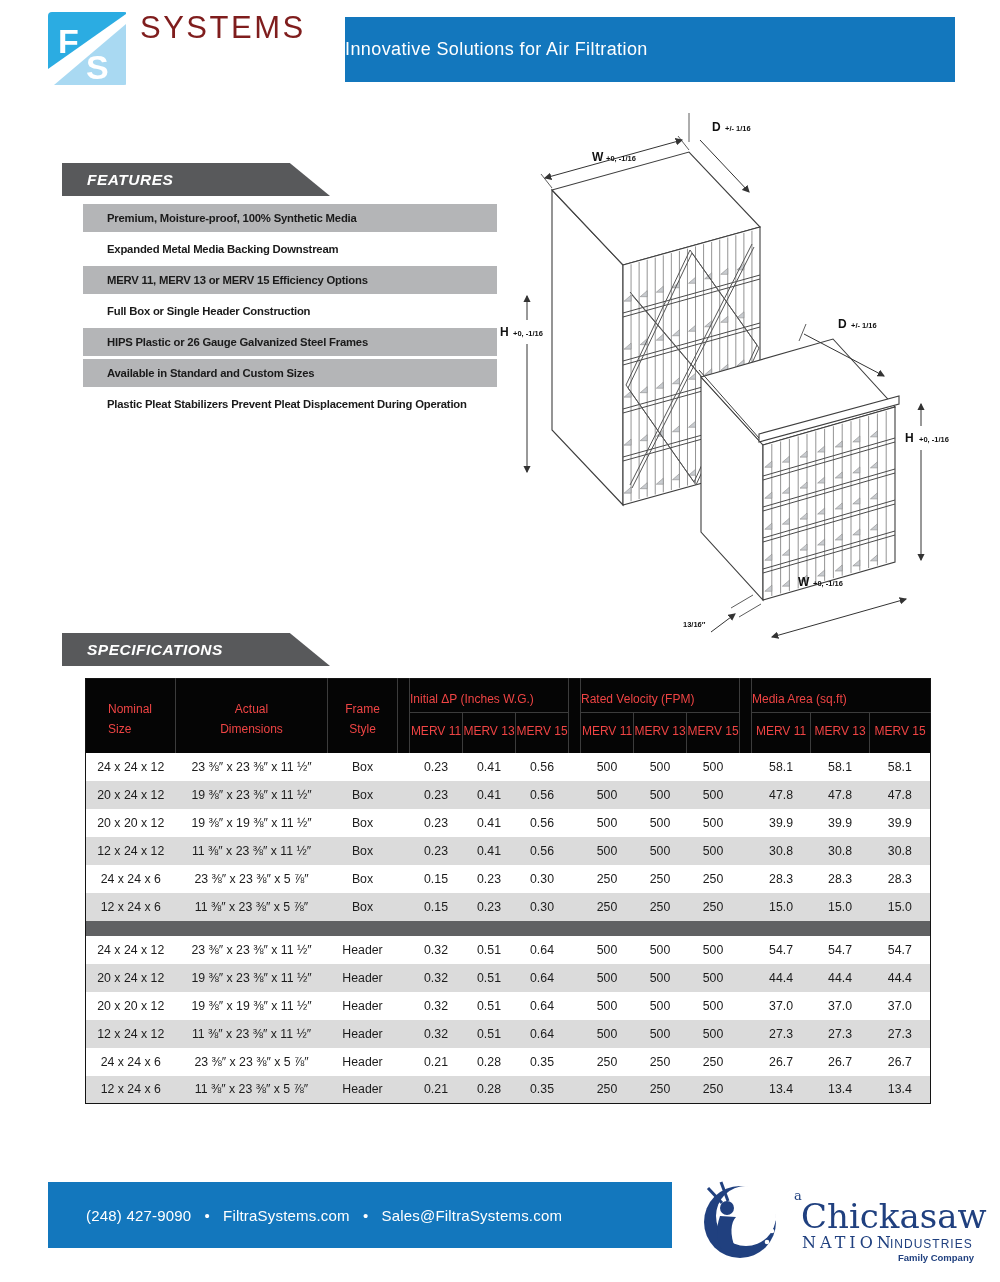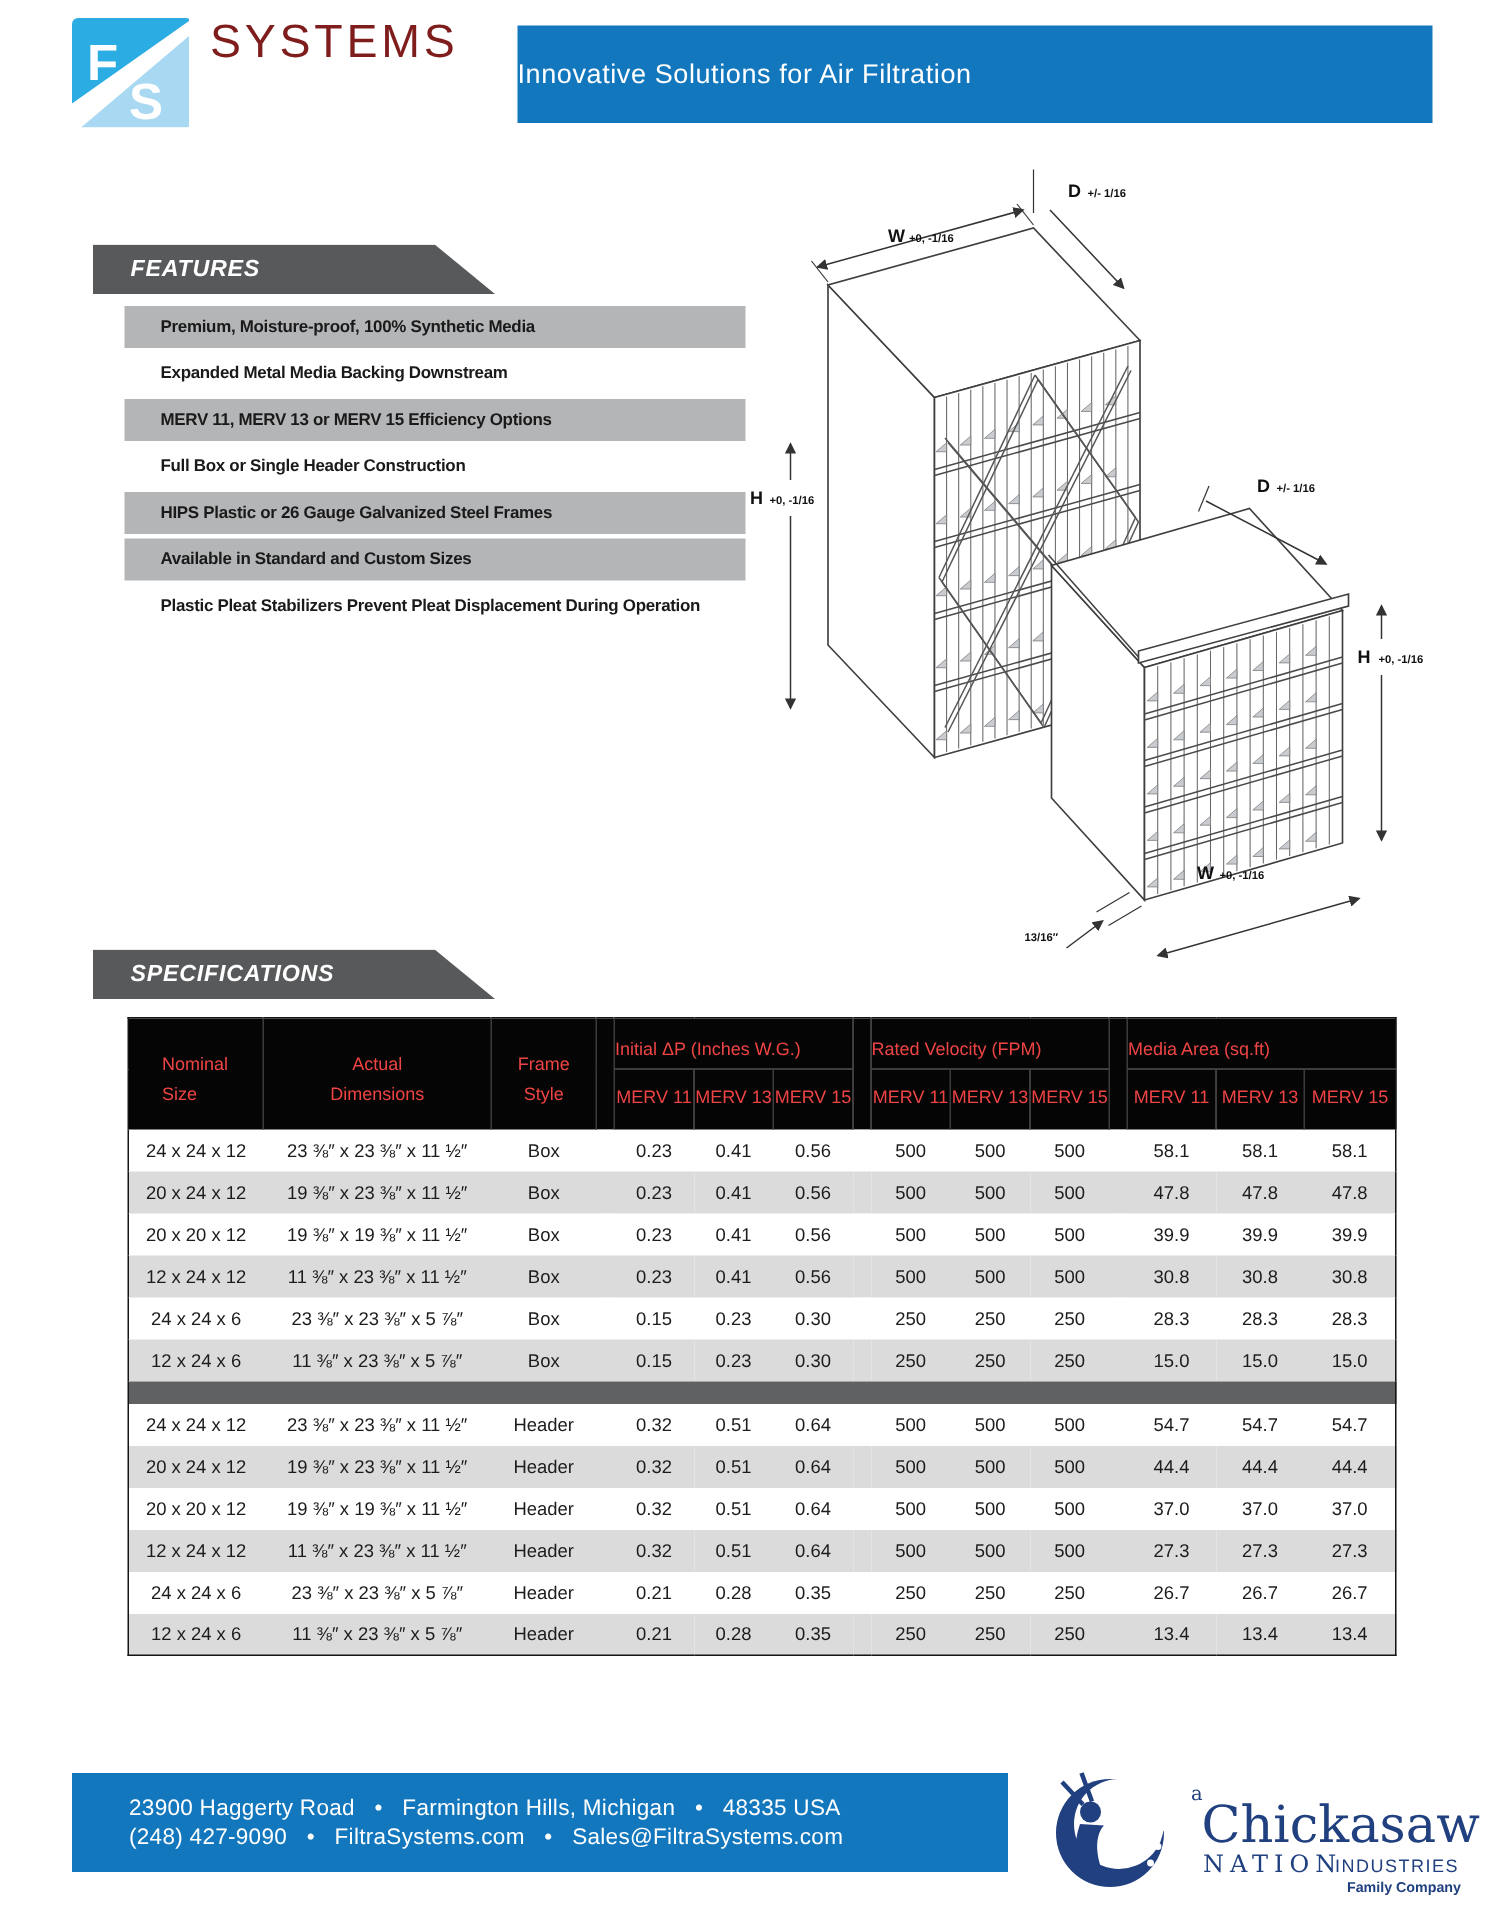--- a/index.html
+++ b/index.html
@@ -580,21 +580,20 @@
           <td>250</td>
           <td class="sep"></td>
           <td>13.4</td>
           <td>13.4</td>
           <td>13.4</td>
         </tr>
       </tbody>
   </table>
 
   <div id="footer-bar">
-    <div class="fline">23900 Haggerty Road   •   Farmington Hills, Michigan   •   48335 USA</div>
     <div class="fline">(248) 427-9090   •   FiltraSystems.com   •   Sales@FiltraSystems.com</div>
   </div>
 
   <svg id="cni-logo" width="292" height="95" viewBox="0 0 292 95">
     <g>
       <circle cx="42" cy="50" r="36" fill="#20407F"></circle>
       <circle cx="48" cy="44" r="30" fill="#ffffff"></circle>
       <circle cx="67" cy="26" r="2.3" fill="#ffffff"></circle>
       <circle cx="73" cy="36" r="2.3" fill="#ffffff"></circle>
       <circle cx="76" cy="47" r="2.3" fill="#ffffff"></circle>

